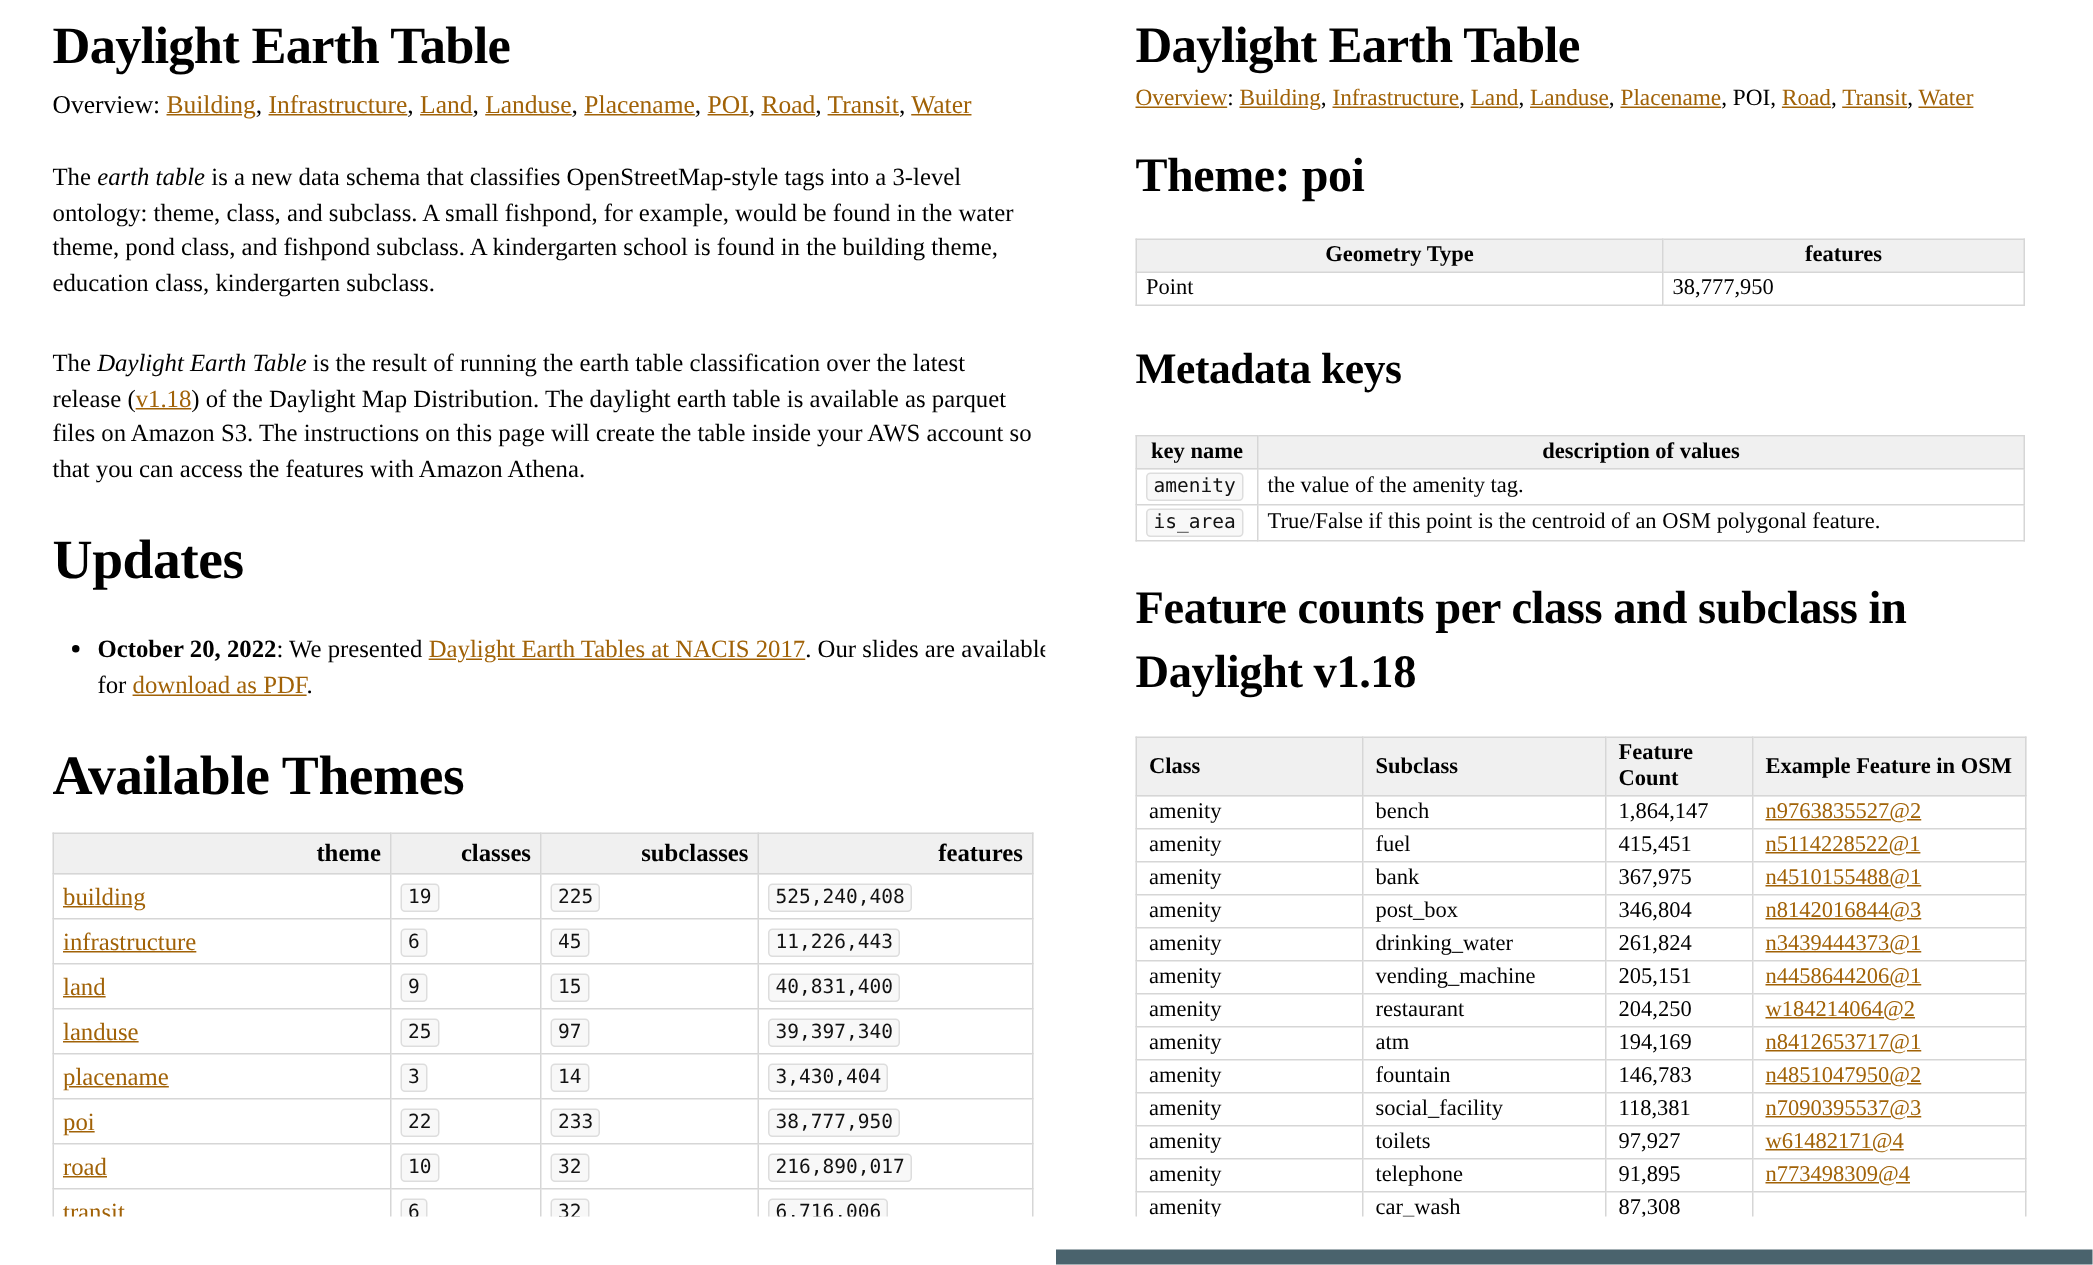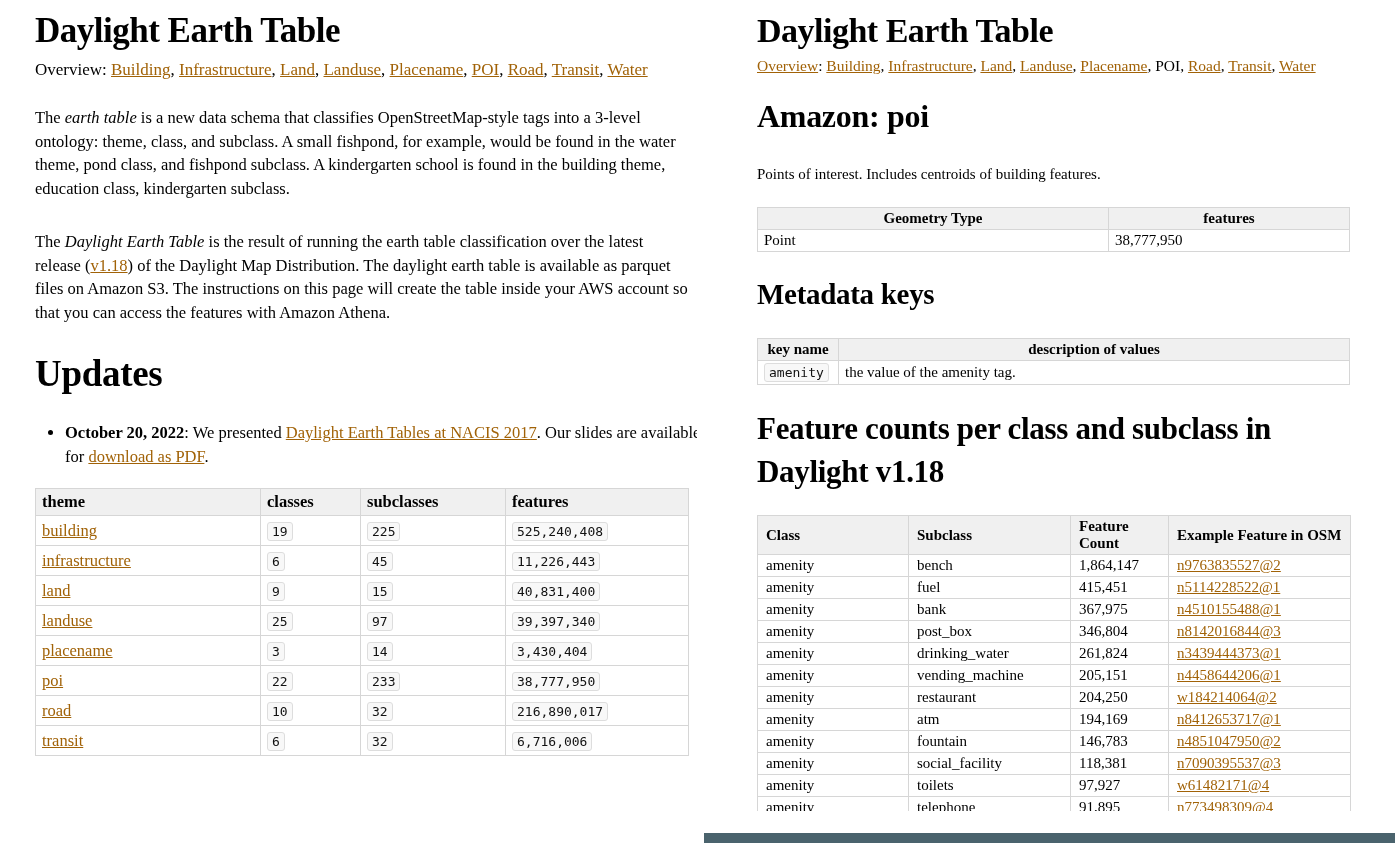--- a/index.html
+++ b/index.html
@@ -28,21 +28,21 @@
   .intro-right{margin:30px 0 0 0;font-size:15px;line-height:18px;}
 
   ul.updates{margin:30px 0 0 0;padding:0 0 0 30px;font-size:16.5px;line-height:23.5px;width:640px;}
   ul.updates li{margin:0;}
 
   table{border-collapse:collapse;table-layout:fixed;background:#fff;}
   table,th,td{border:1px solid #d6d6d6;}
   table{border-color:#c8c8c8;}
   th{background:#f0f0f0;font-weight:bold;}
   .themes-table{margin-top:20px;width:653px;font-size:16.5px;}
-  .themes-table th{font-size:16.5px;padding:3px 6px;text-align:left;}
+  .themes-table th{font-size:16.5px;padding:3px 6px;text-align:right;}
   .themes-table td{padding:2px 6px;height:25px;vertical-align:middle;}
   .rt{margin-top:24px;width:592px;font-size:15px;}
   .rt th{padding:2px 6px;text-align:center;font-size:15px;}
   .rt td{padding:2px 6px;height:17px;line-height:17px;}
   .meta-table{margin-top:26px;}
   .feature-table{margin-top:22px;width:593px;font-size:15px;}
   .feature-table th{text-align:left;padding:2px 8px;font-size:15px;height:17px;}
   .feature-table td{padding:2px 8px;height:17px;line-height:17px;white-space:nowrap;overflow:hidden;}
   .feature-table a{font-size:15px;}
 
@@ -75,20 +75,21 @@
   <p class="body-p"><span>The </span><em>earth table</em><span> is a new data schema that classifies OpenStreetMap-style tags into a 3-level ontology: theme, class, and subclass. A small fishpond, for example, would be found in the water theme, pond class, and fishpond subclass. A kindergarten school is found in the building theme, education class, kindergarten subclass.</span></p>
 
   <p class="body-p p2"><span>The </span><em>Daylight Earth Table</em><span> is the result of running the earth table classification over the latest release (</span><a>v1.18</a><span>) of the Daylight Map Distribution. The daylight earth table is available as parquet files on Amazon S3. The instructions on this page will create the table inside your AWS account so that you can access the features with Amazon Athena.</span></p>
 
   <h2 class="h2-left">Updates</h2>
 
   <ul class="updates">
     <li><strong>October 20, 2022</strong><span>: We presented </span><a>Daylight Earth Tables at NACIS 2017</a><span>. Our slides are available for </span><a>download as PDF</a><span>.</span></li>
   </ul>
 
+  <h2 class="h2-left">Available Themes</h2>
 
   <table class="themes-table">
     <colgroup>
         <col style="width:225px">
         <col style="width:100px">
         <col style="width:145px">
         <col style="width:183px">
       </colgroup>
     <thead>
       <tr>
@@ -161,23 +162,22 @@
     <a>Infrastructure</a><span class="sep">,</span>
     <a>Land</a><span class="sep">,</span>
     <a>Landuse</a><span class="sep">,</span>
     <a>Placename</a><span class="sep">,</span>
     <span>POI</span><span class="sep">,</span>
     <a>Road</a><span class="sep">,</span>
     <a>Transit</a><span class="sep">,</span>
     <a>Water</a>
   </div>
 
-  <h2 class="h2-right h2-theme">Amazon: poi</h2>
-
-  <p class="intro-right">Points of interest. Includes centroids of building features.</p>
+  <h2 class="h2-right h2-theme">Theme: poi</h2>
+
 
   <table class="rt geometry-table">
     <colgroup>
         <col style="width:351px">
         <col style="width:241px">
       </colgroup>
     <thead>
       <tr>
         <th>Geometry Type</th>
         <th>features</th>
@@ -201,20 +201,24 @@
     <thead>
       <tr>
         <th>key name</th>
         <th>description of values</th>
       </tr>
     </thead>
     <tbody>
       <tr>
         <td><code class="box">amenity</code></td>
         <td>the value of the amenity tag.</td>
+      </tr>
+      <tr>
+        <td><code class="box">is_area</code></td>
+        <td>True/False if this point is the centroid of an OSM polygonal feature.</td>
       </tr>
     </tbody>
   </table>
 
   <h2 class="h2-right h2-counts">Feature counts per class and subclass in Daylight v1.18</h2>
 
   <table class="feature-table">
     <colgroup>
         <col style="width:151px">
         <col style="width:162px">

